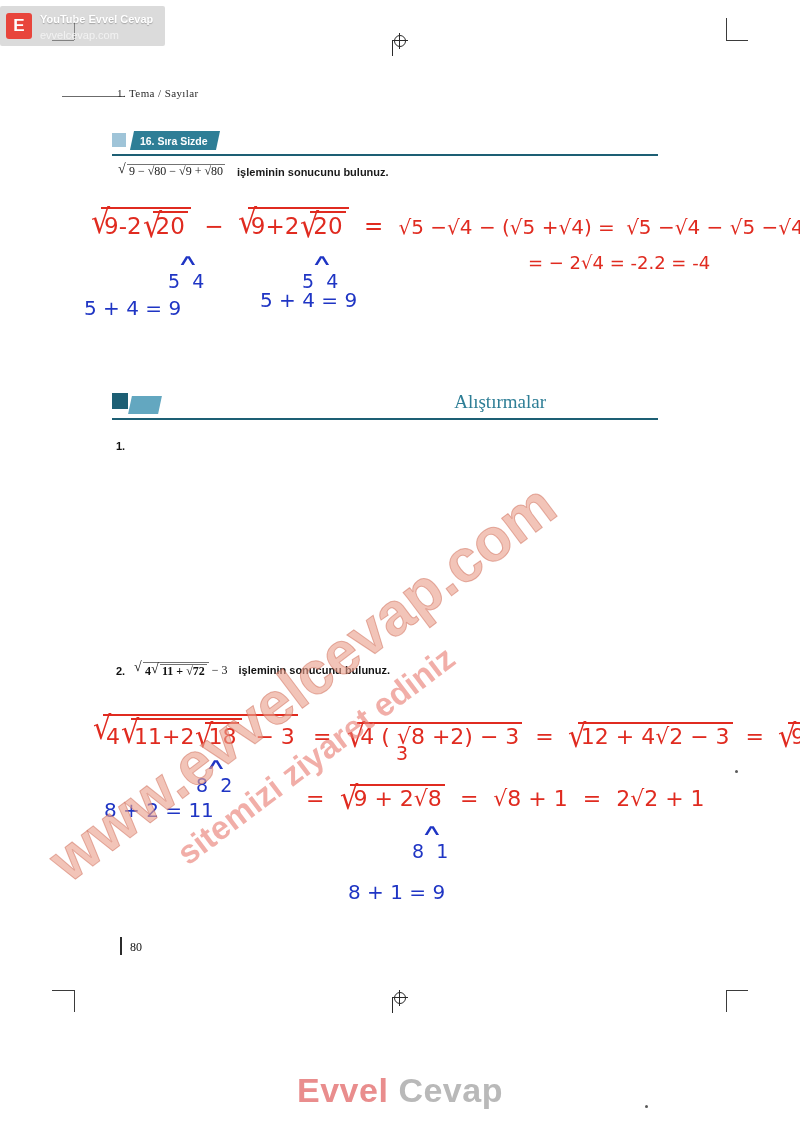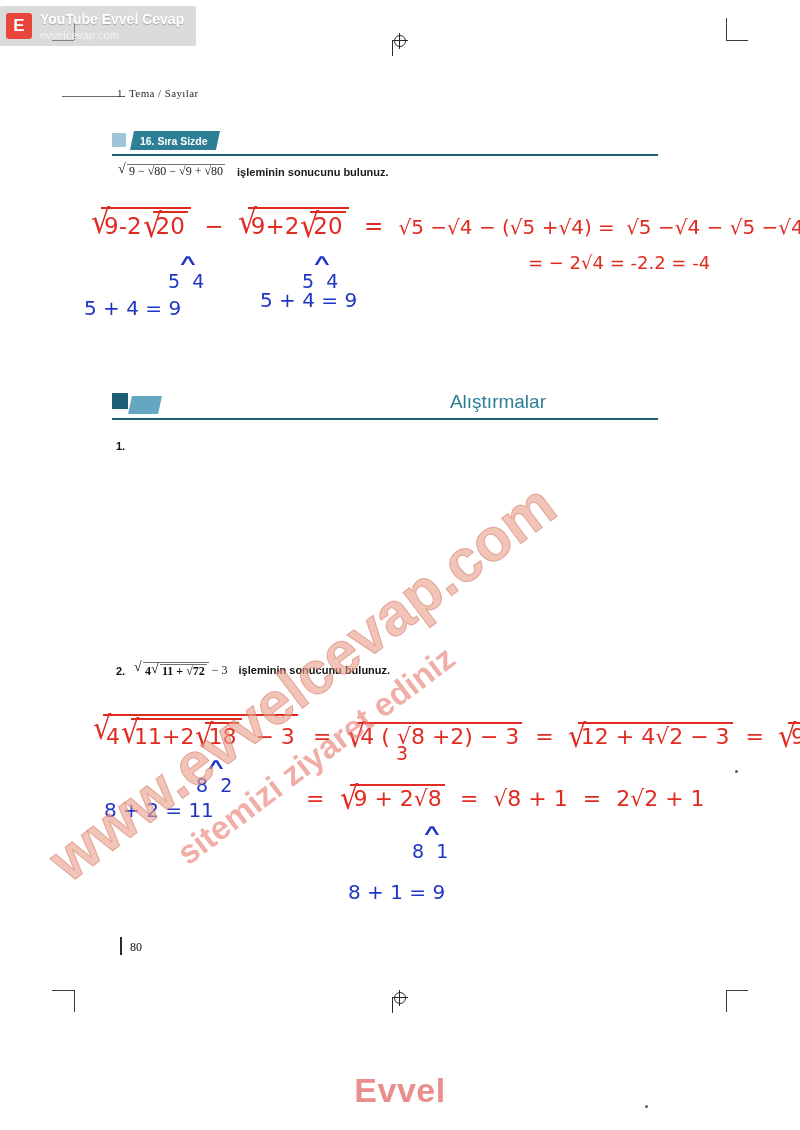--- a/index.html
+++ b/index.html
@@ -85,21 +85,21 @@
     color: #fff;
     font-size: 17px;
     font-weight: bold;
     display: flex;
     align-items: center;
     justify-content: center;
     border-radius: 3px;
     margin-right: 8px;
   }
   .yt-text .l1 {
-    font-size: 14px;
+    font-size: 11px;
     color: #ffffff;
     font-weight: bold;
     line-height: 19px;
     text-shadow: 0 1px 1px rgba(0,0,0,.25);
   }
   .yt-text .l2 {
     font-size: 11px;
     color: #f2f2f2;
     line-height: 13px;
   }
@@ -206,21 +206,21 @@
     left: 18px; top: 3px;
     width: 30px; height: 18px;
     background: #63a7c0;
     transform: skewX(-12deg);
   }
   .alis-title {
     position: absolute;
     right: 112px; top: -2px;
     font-size: 19px;
     color: #2e7e96;
-    font-family: Liberation Sans, sans-serif;
+    font-family: Liberation Serif, serif;
   }
   .alis-rule {
     position: absolute;
     left: 0; top: 25px;
     width: 546px; height: 2px;
     background: #1d5f74;
   }
 
   
   .ex-num {
@@ -499,15 +499,16 @@
   <div class="yt-badge">
     <div class="yt-icon">E</div>
     <div class="yt-text">
       <div class="l1">YouTube Evvel Cevap</div>
       <div class="l2">evvelcevap.com</div>
     </div>
   </div>
 
   <div class="bottom-wm">
     <span class="bw-1">Evvel</span>
+    <span class="bw-2">Cevap</span>
   </div>
 
 </div>
 
 </body></html>

